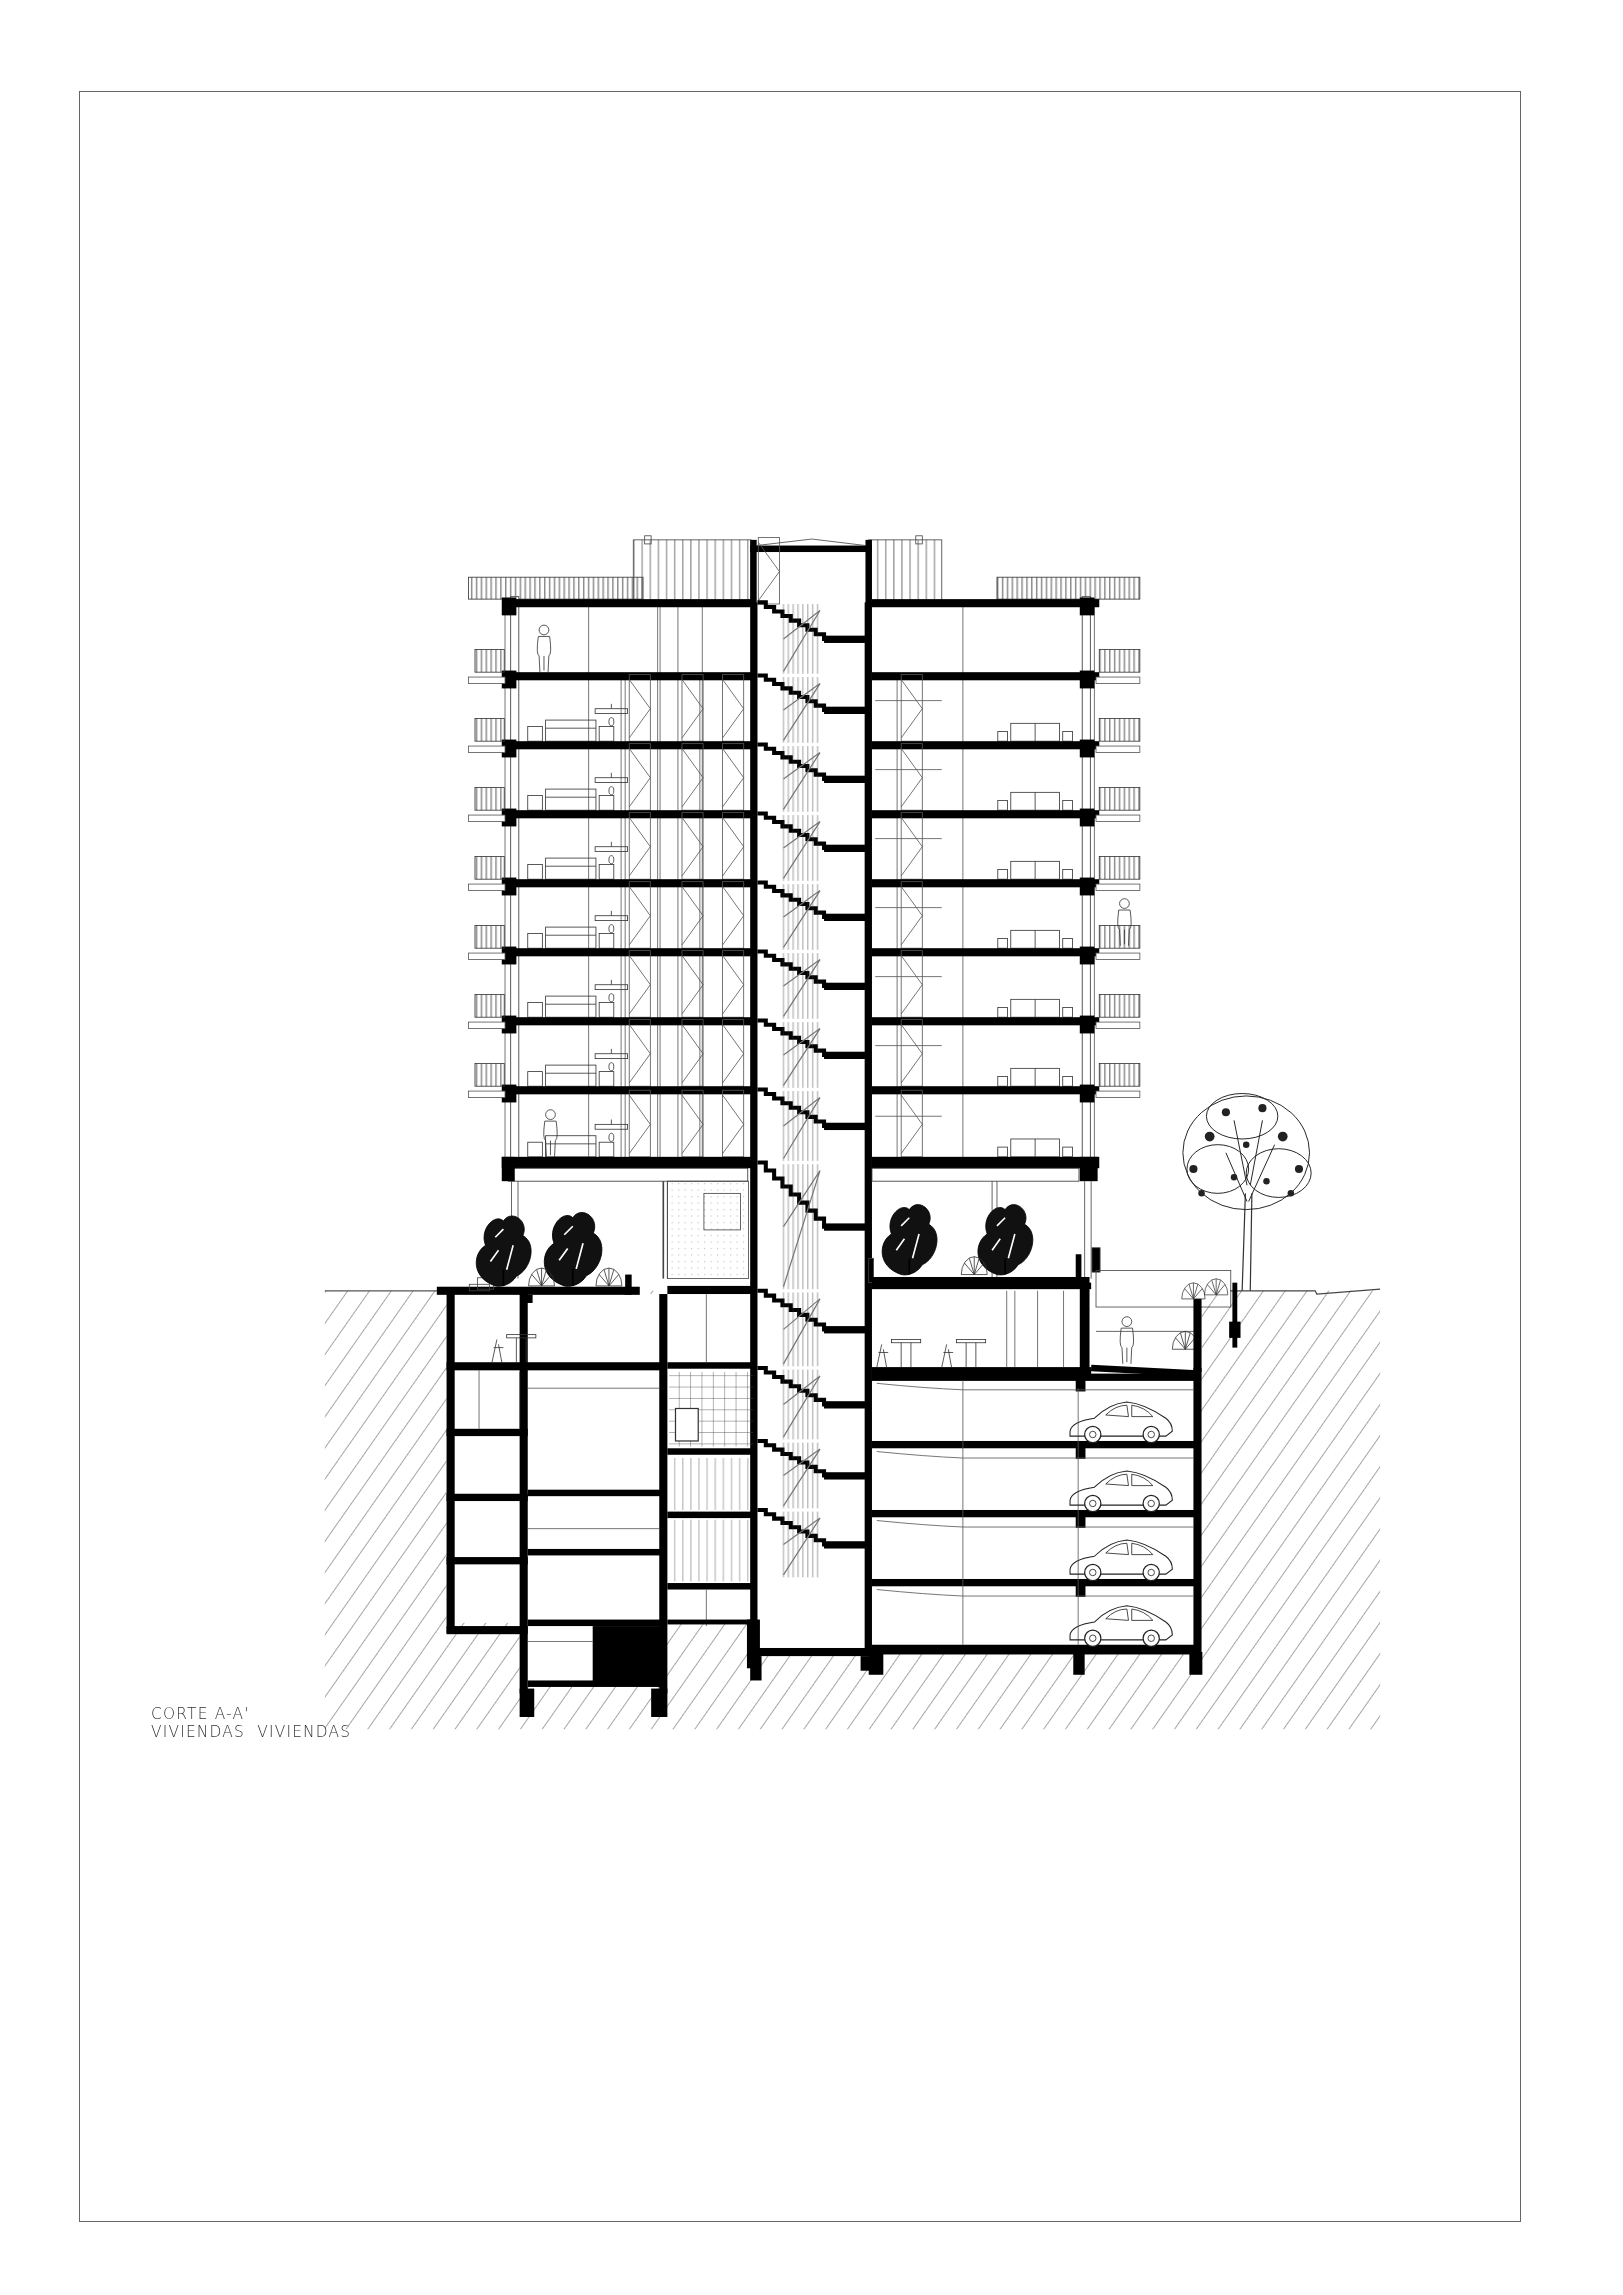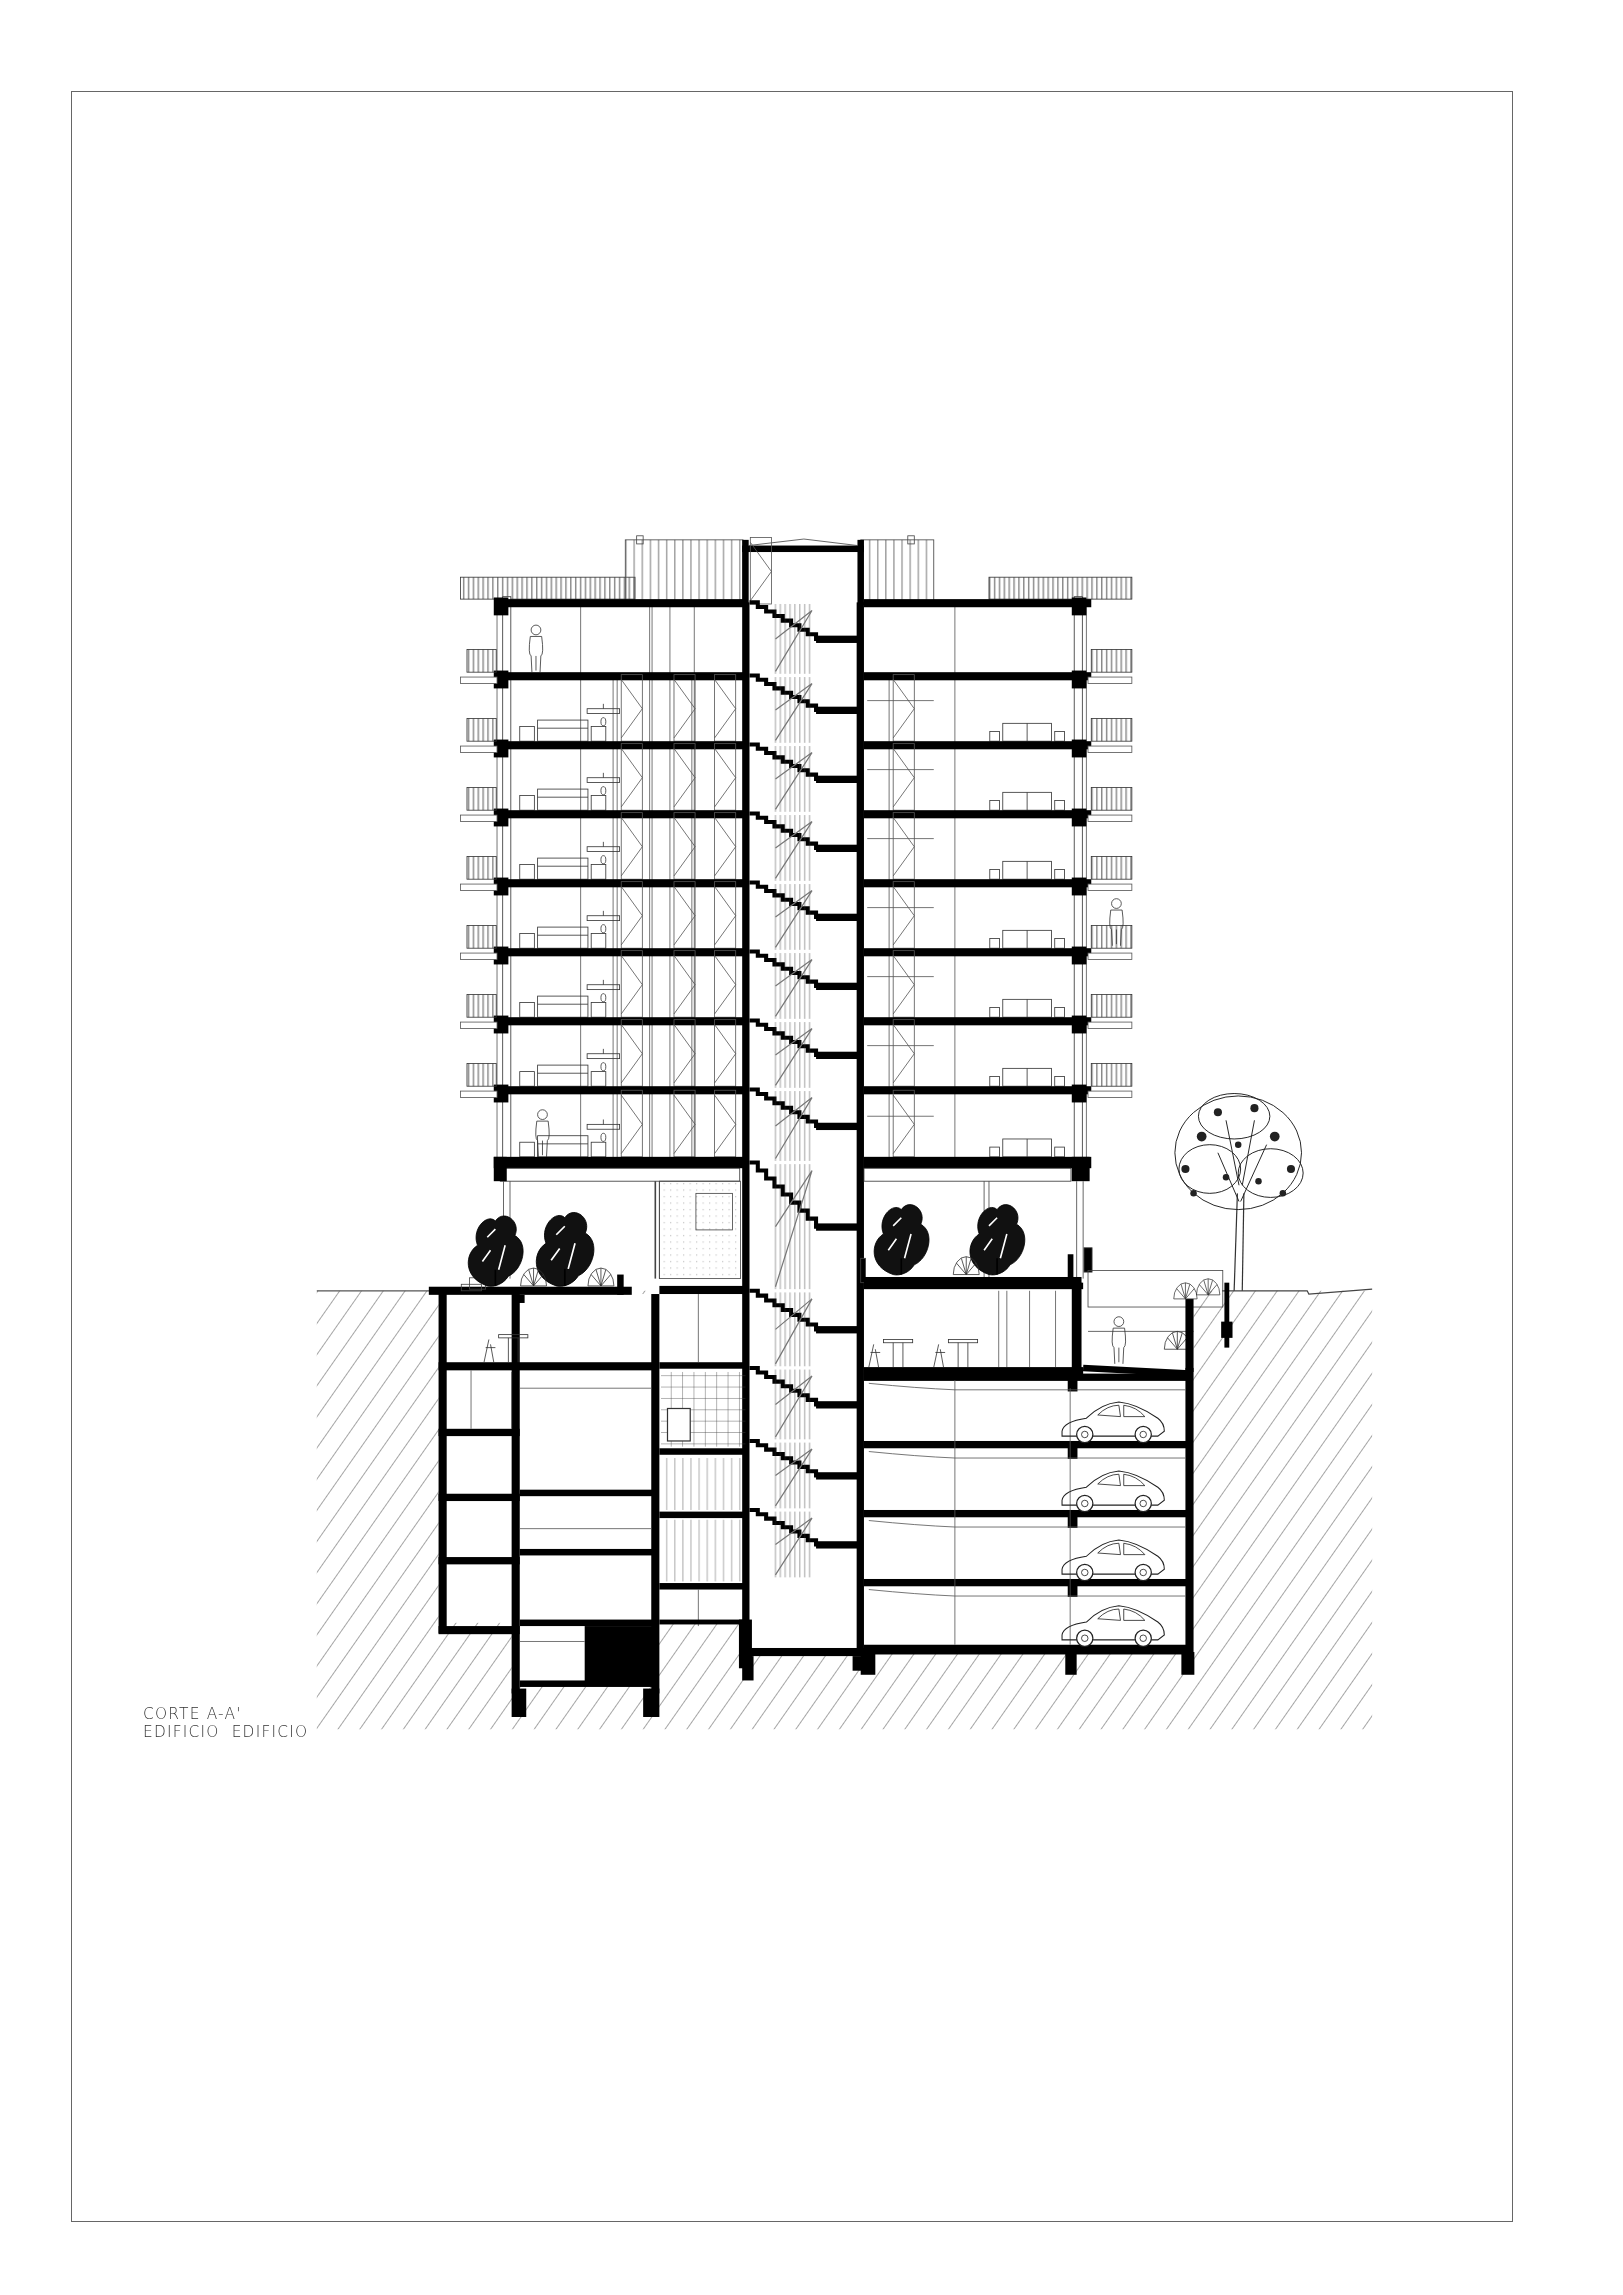--- a/index.html
+++ b/index.html
@@ -1,17 +1,17 @@
 <!DOCTYPE html>
 <html style="font-size:13px"><head>
 <meta charset="utf-8">
 <style>
   html, body { margin:0; padding:0; background:#ffffff; }
   body { width:1624px; height:2295px; position:relative; overflow:hidden; font-family:"DejaVu Sans", sans-serif; }
-  #sheet { position:absolute; left:0; top:0; width:1616px; height:2295px; }
+  #sheet { position:absolute; left:8px; top:0; width:1616px; height:2295px; }
   .frame { position:absolute; left:71px; top:91px; width:1442px; height:2131px; border:1.6px solid #666; box-sizing:border-box; }
   .title-block { position:absolute; left:143px; top:1705px; font-family:"DejaVu Sans", sans-serif; font-weight:300; color:#333; font-size:15.4px; letter-spacing:1.2px; line-height:18px; }
   .title-block div { white-space:pre; }
   svg { position:absolute; left:0; top:0; }
 </style>
 </head>
 <body>
 
 <div id="sheet">
   <div class="frame"></div>
@@ -525,16 +525,16 @@
           <circle cx="1550" cy="1455" r="4"></circle>
           <circle cx="1525" cy="1410" r="4"></circle>
         <circle cx="1470" cy="1470" r="4"></circle>
           <circle cx="1580" cy="1470" r="4"></circle>
       </g>
     </g>
   </svg>
 
   <div class="title-block">
     <div>CORTE A-A'</div>
-    <div>EDIFICIO  EDIFICIO</div>
+    <div>VIVIENDAS  VIVIENDAS</div>
   </div>
 </div>
 
 
 </body></html>

